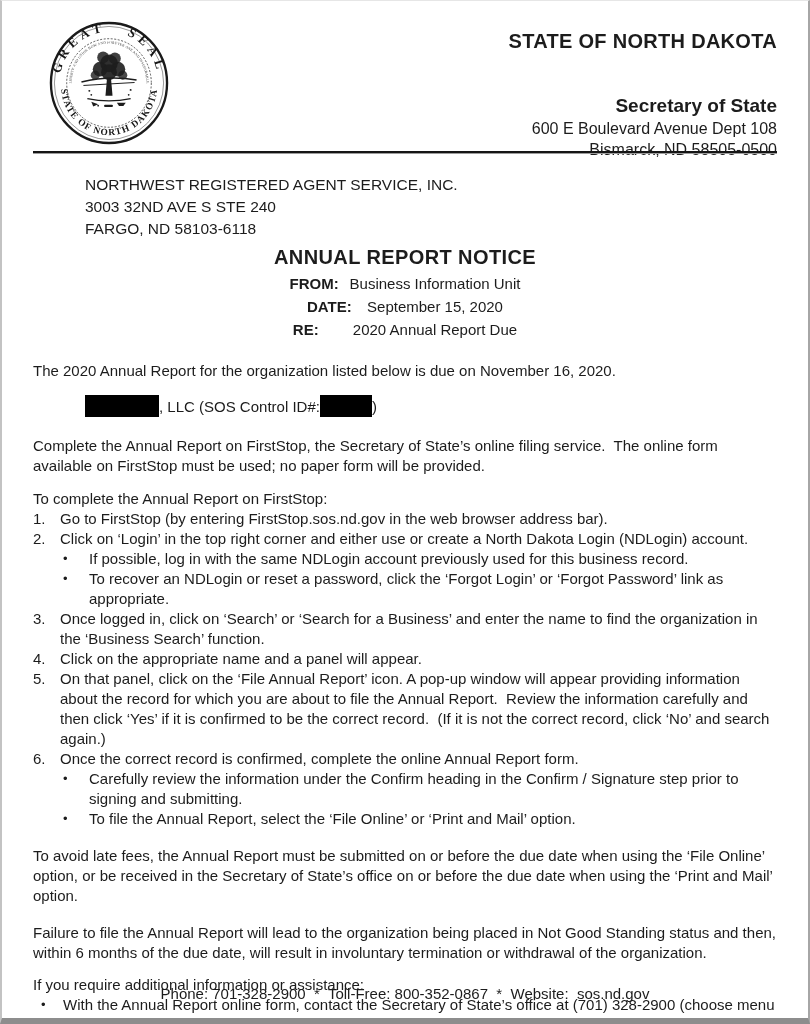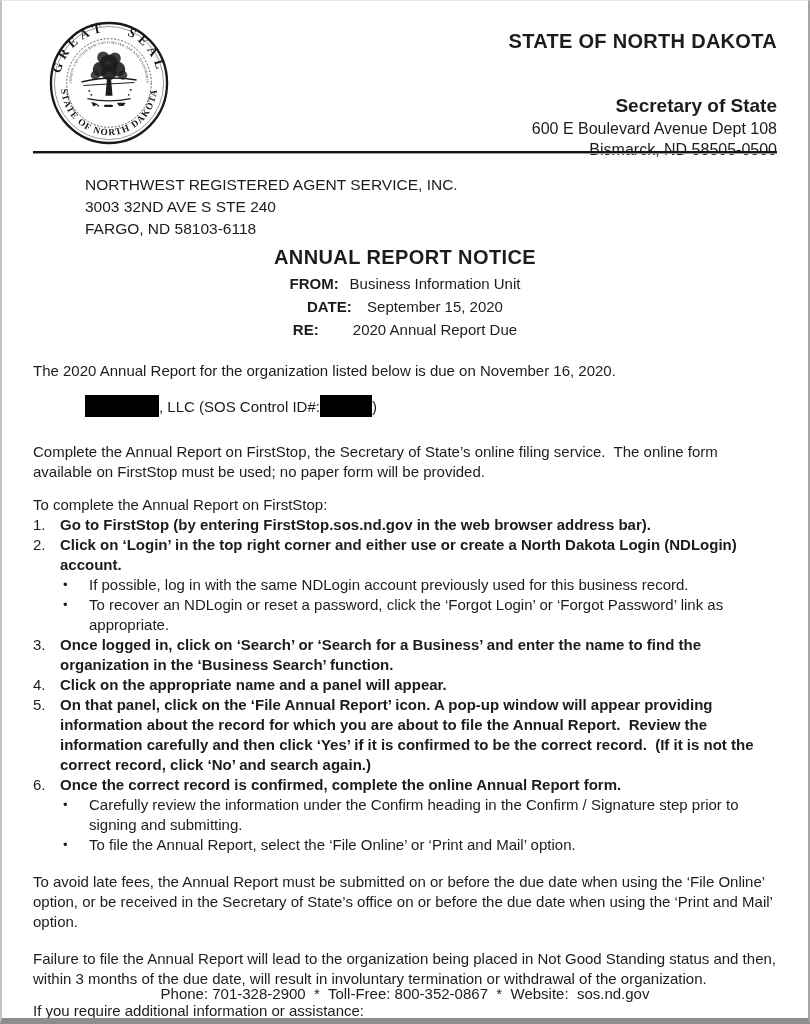--- a/index.html
+++ b/index.html
@@ -39,26 +39,26 @@
   .meta-row { display:flex; line-height:23px;justify-content:center; }
   .meta-label { width:60px; font-weight:bold; flex:none; }
 
   
   .para { line-height:20px; white-space:pre-wrap; }
   .due  { margin-top:20px; }
   .org-line { margin:13px 0 0 52px; height:24px; display:flex; align-items:center; white-space:pre-wrap; }
   .redact { display:inline-block; background:#000; height:22px; }
   .redact.r1 { width:74px; }
   .redact.r2 { width:52px; }
-  .p1 { margin-top:24px; }
+  .p1 { margin-top:18px; }
   .steps-intro { margin-top:13px; line-height:20px; }
   .steps { margin-top:0; }
   .step { display:flex; line-height:20px; }
   .step-num { width:27px; flex:none; }
-  .step-text { flex:1; white-space:pre-wrap;font-weight:bold; }
+  .step-text { flex:1; white-space:pre-wrap; }
   .sub { display:flex; line-height:20px; margin-left:30px; }
   .bullet { width:26px; flex:none; font-size:13px; }
   .sub-text { flex:1; white-space:pre-wrap; }
   .p2,.p3 { margin-top:17px; }
   .assist-intro { margin-top:12px; line-height:20px; }
   .assist-item { display:flex; line-height:20px; margin-left:8px; }
   .assist-item .bullet { width:22px; }
 
   
   .footer { position:absolute; left:0; right:0; bottom:16px; text-align:center; font-size:15px; white-space:pre-wrap; }
@@ -199,21 +199,21 @@
         <span class="bullet">•</span>
         <span class="sub-text">Carefully review the information under the Confirm heading in the Confirm / Signature step prior to signing and submitting.</span>
       </div>
       <div class="sub">
         <span class="bullet">•</span>
         <span class="sub-text">To file the Annual Report, select the ‘File Online’ or ‘Print and Mail’ option.</span>
       </div>
     </div>
 
     <div class="para p2">To avoid late fees, the Annual Report must be submitted on or before the due date when using the ‘File Online’ option, or be received in the Secretary of State’s office on or before the due date when using the ‘Print and Mail’ option.</div>
-    <div class="para p3">Failure to file the Annual Report will lead to the organization being placed in Not Good Standing status and then, within 3 months of the due date, will result in involuntary termination or withdrawal of the organization.</div>
+    <div class="para p3">Failure to file the Annual Report will lead to the organization being placed in Not Good Standing status and then, within 6 months of the due date, will result in involuntary termination or withdrawal of the organization.</div>
 
     <div class="assist-intro">If you require additional information or assistance:</div>
     <div>
       <div class="assist-item">
         <span class="bullet">•</span>
         <span class="sub-text">With the Annual Report online form, contact the Secretary of State’s office at (701) 328-2900 (choose menu item 2, then option 4).</span>
       </div>
 
     </div>
 

